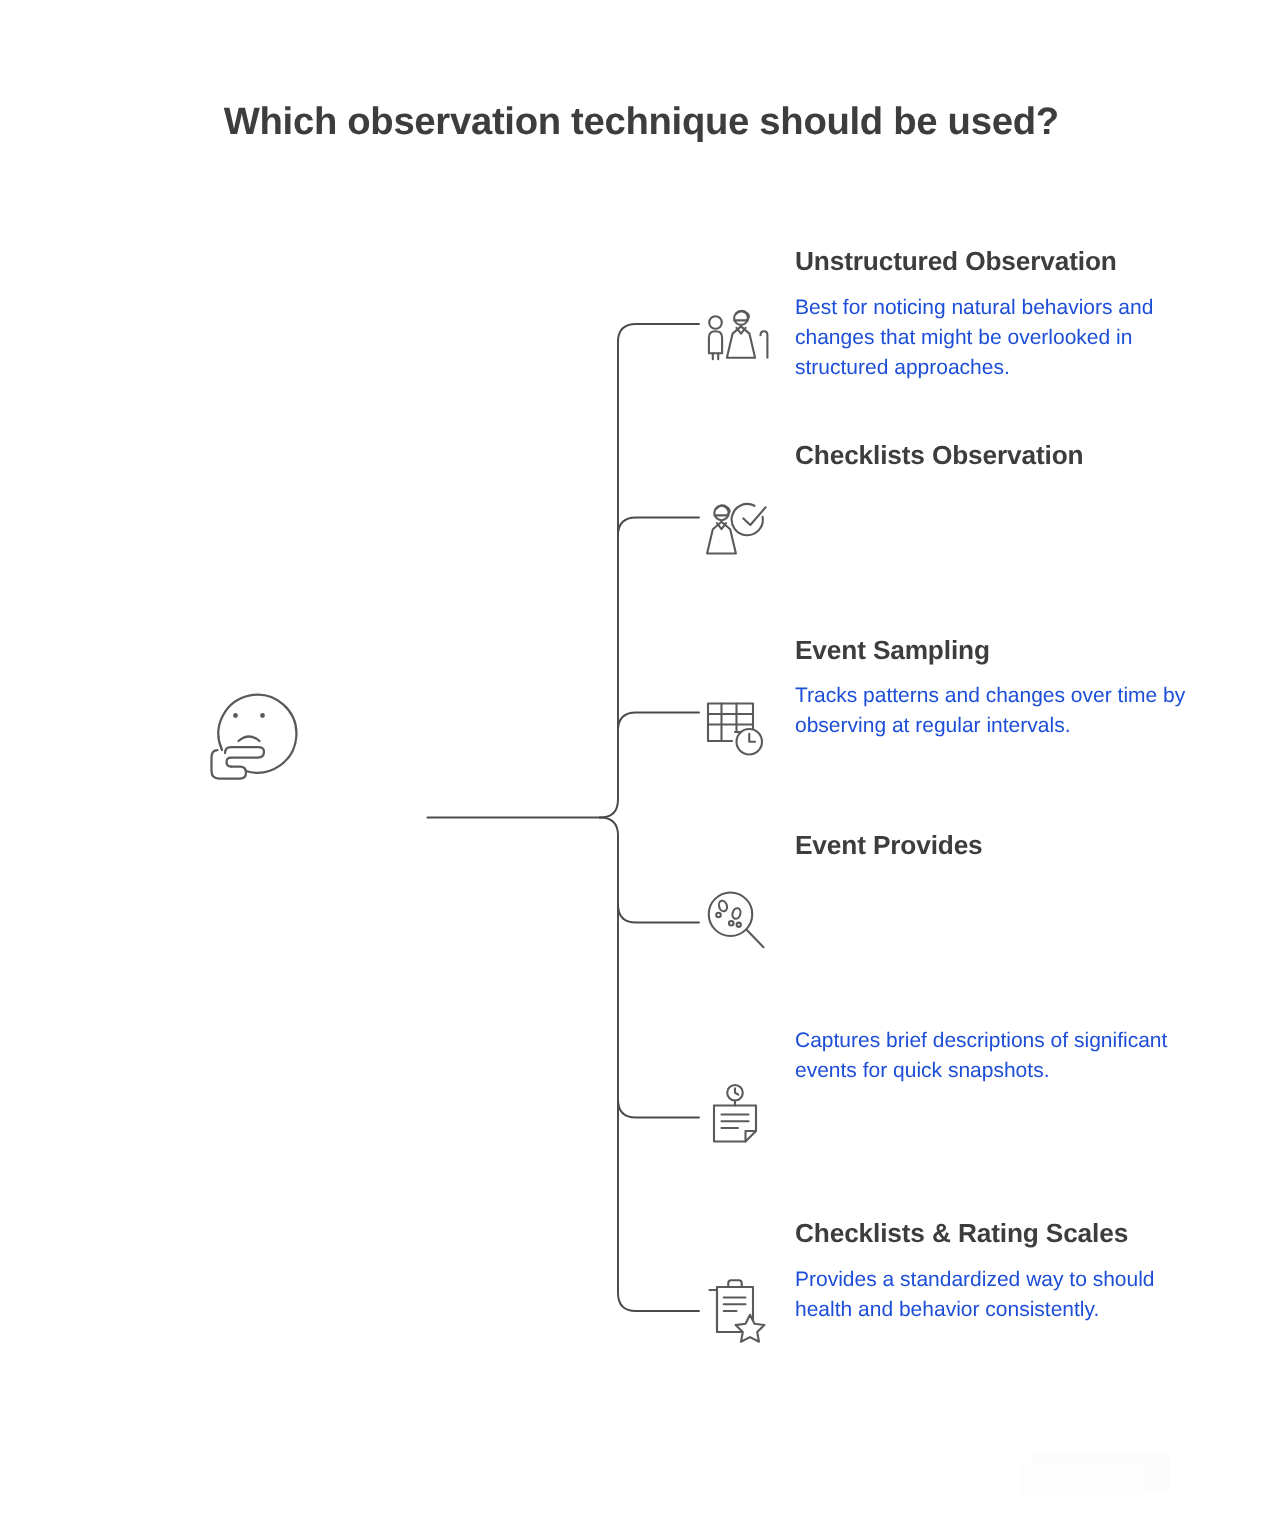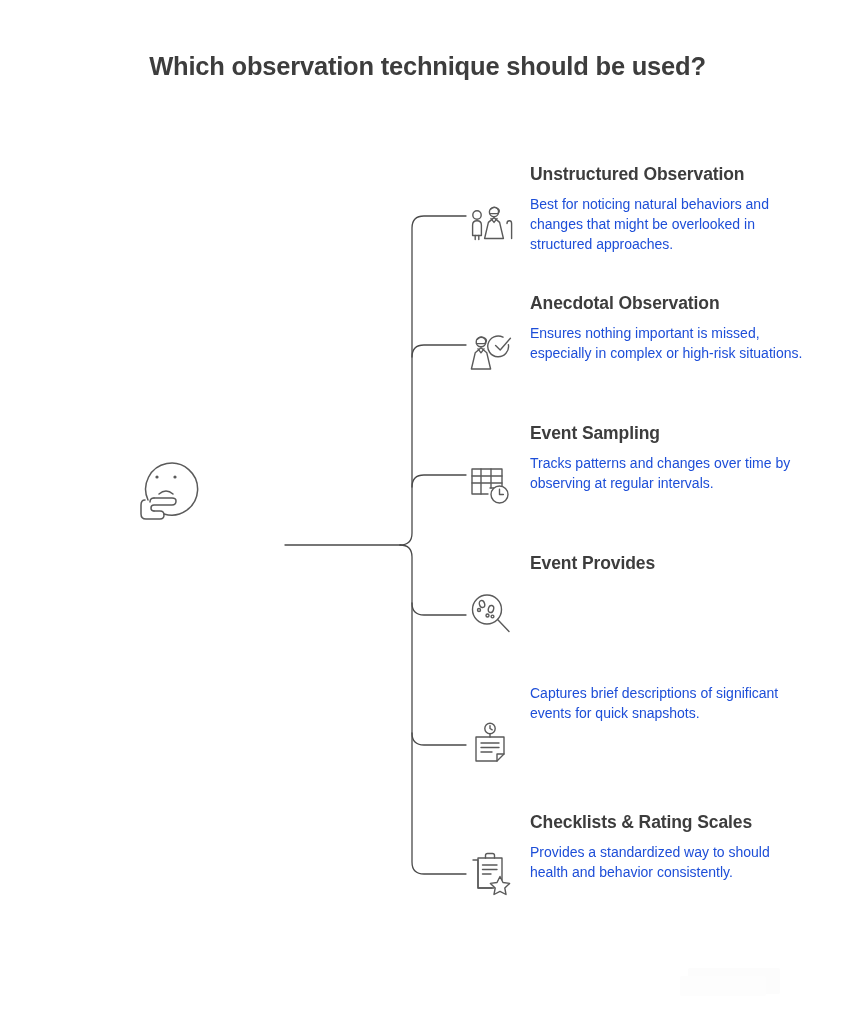--- a/index.html
+++ b/index.html
@@ -11,21 +11,21 @@
     width: 855px;
     height: 1024px;
     position: relative;
     font-family: "Liberation Sans", sans-serif;
     overflow: hidden;
   }
 
   #page-title {
     position: absolute;
     left: 0;
-    top: 52px;
+    top: 67px;
     width: 855px;
     text-align: center;
     font-size: 25.5px;
     font-weight: bold;
     color: #3d3d3d;
     letter-spacing: -0.2px;
   }
 
   
   #diagram {
@@ -187,22 +187,21 @@
 
           <path d="M13 16.8 L7.2 21.8 L3.4 38 H22.6 L18.8 21.8 Z"></path>
           <path d="M10 17.8 L13 21.8 L16 17.8"></path>
 
           <path d="M40.4 13.6 A10.4 10.4 0 1 1 35 6.2"></path>
           <path d="M27.6 14.6 L32.2 19 L42.4 7.2"></path>
         </g>
       </svg>
     </div>
     <div class="branch-text">
-      <p class="branch-heading">Anecdotal Observation</p>
-      <p class="branch-desc">Ensures nothing important is missed, especially in complex or high-risk situations.</p>
+      <p class="branch-heading">Checklists Observation</p>
     </div>
   </div>
 
   <div class="branch" style="top:423px;">
     <div class="branch-icon">
       <svg viewBox="0 0 46 46" xmlns="http://www.w3.org/2000/svg">
         <g fill="none" stroke="#5a5a5a" stroke-width="1.4" stroke-linecap="round" stroke-linejoin="round">
 
           <path d="M4 8 H34 V27 H22 M4 8 V33 H20"></path>
           <path d="M4 15 H34 M4 22 H34"></path>

